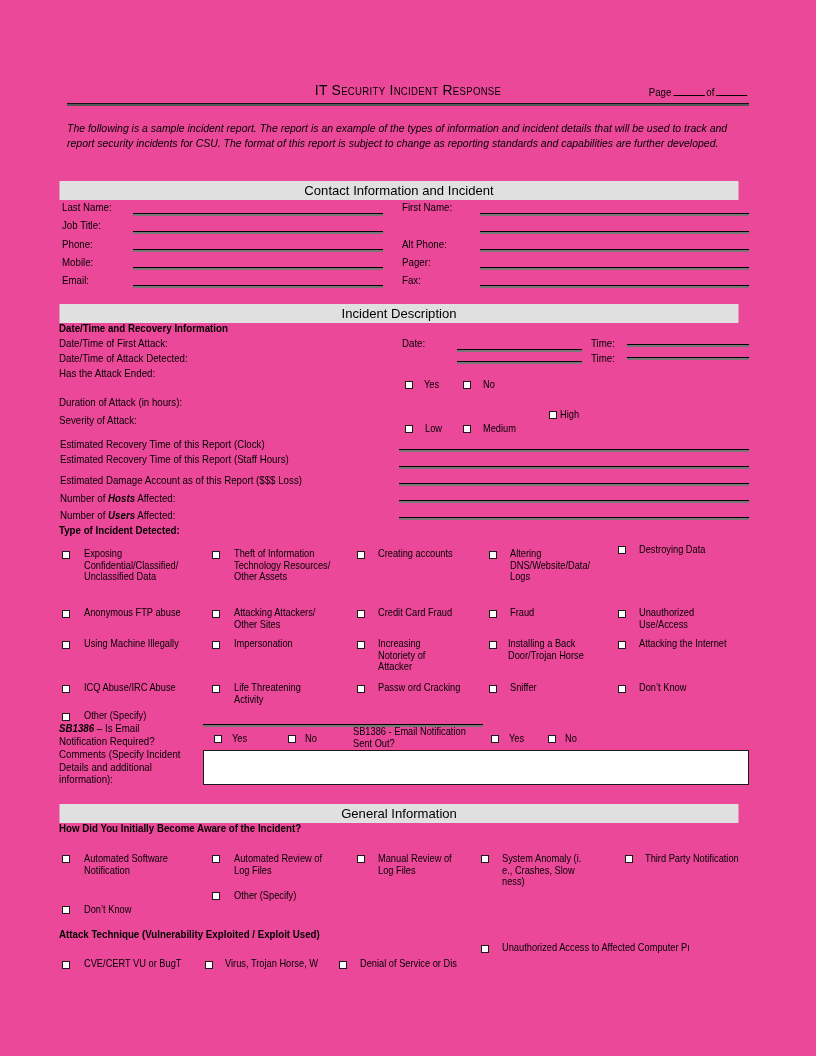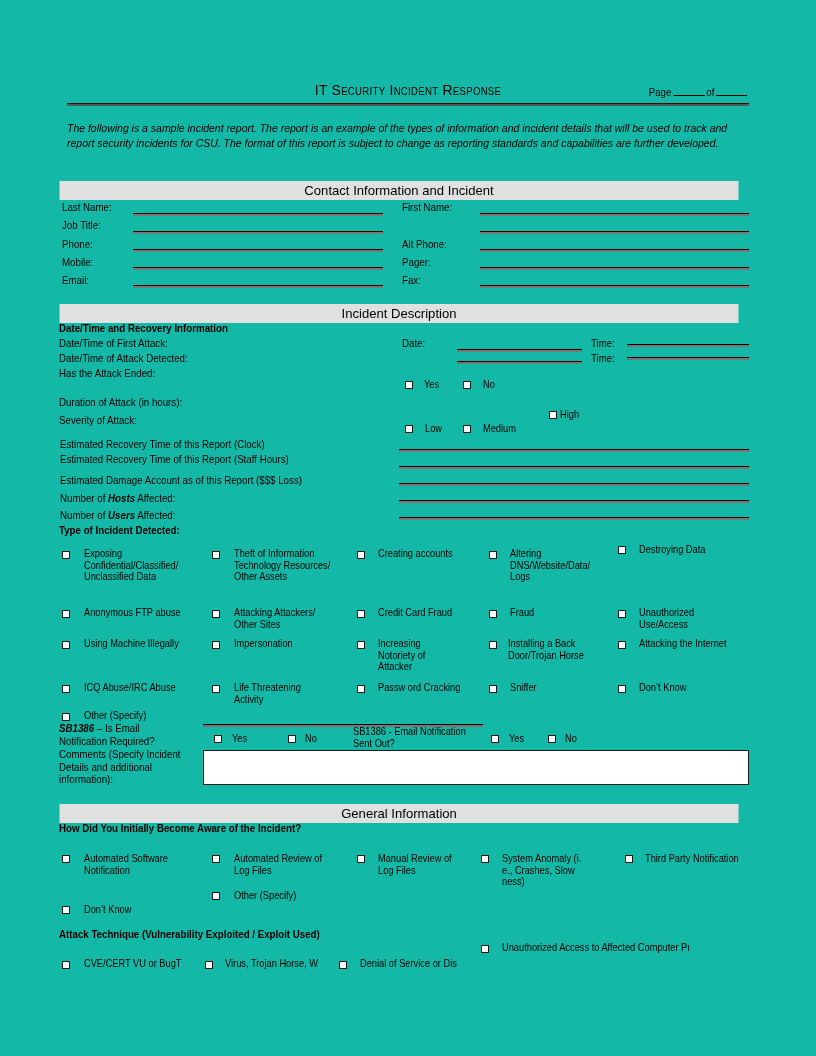--- a/index.html
+++ b/index.html
@@ -9,21 +9,21 @@
   }
   body {
     font-family: "Liberation Sans", sans-serif;
     color: #000000;
     -webkit-font-smoothing: none;
   }
   .page {
     position: relative;
     width: 816px;
     height: 1056px;
-    background: #14b8a6;
+    background: #ec4899;
     overflow: hidden;
   }
 
   
   .doc-title {
     position: absolute;
     left: 0; top: 82px;
     width: 816px;
     text-align: center;
     font-size: 14.5px;

